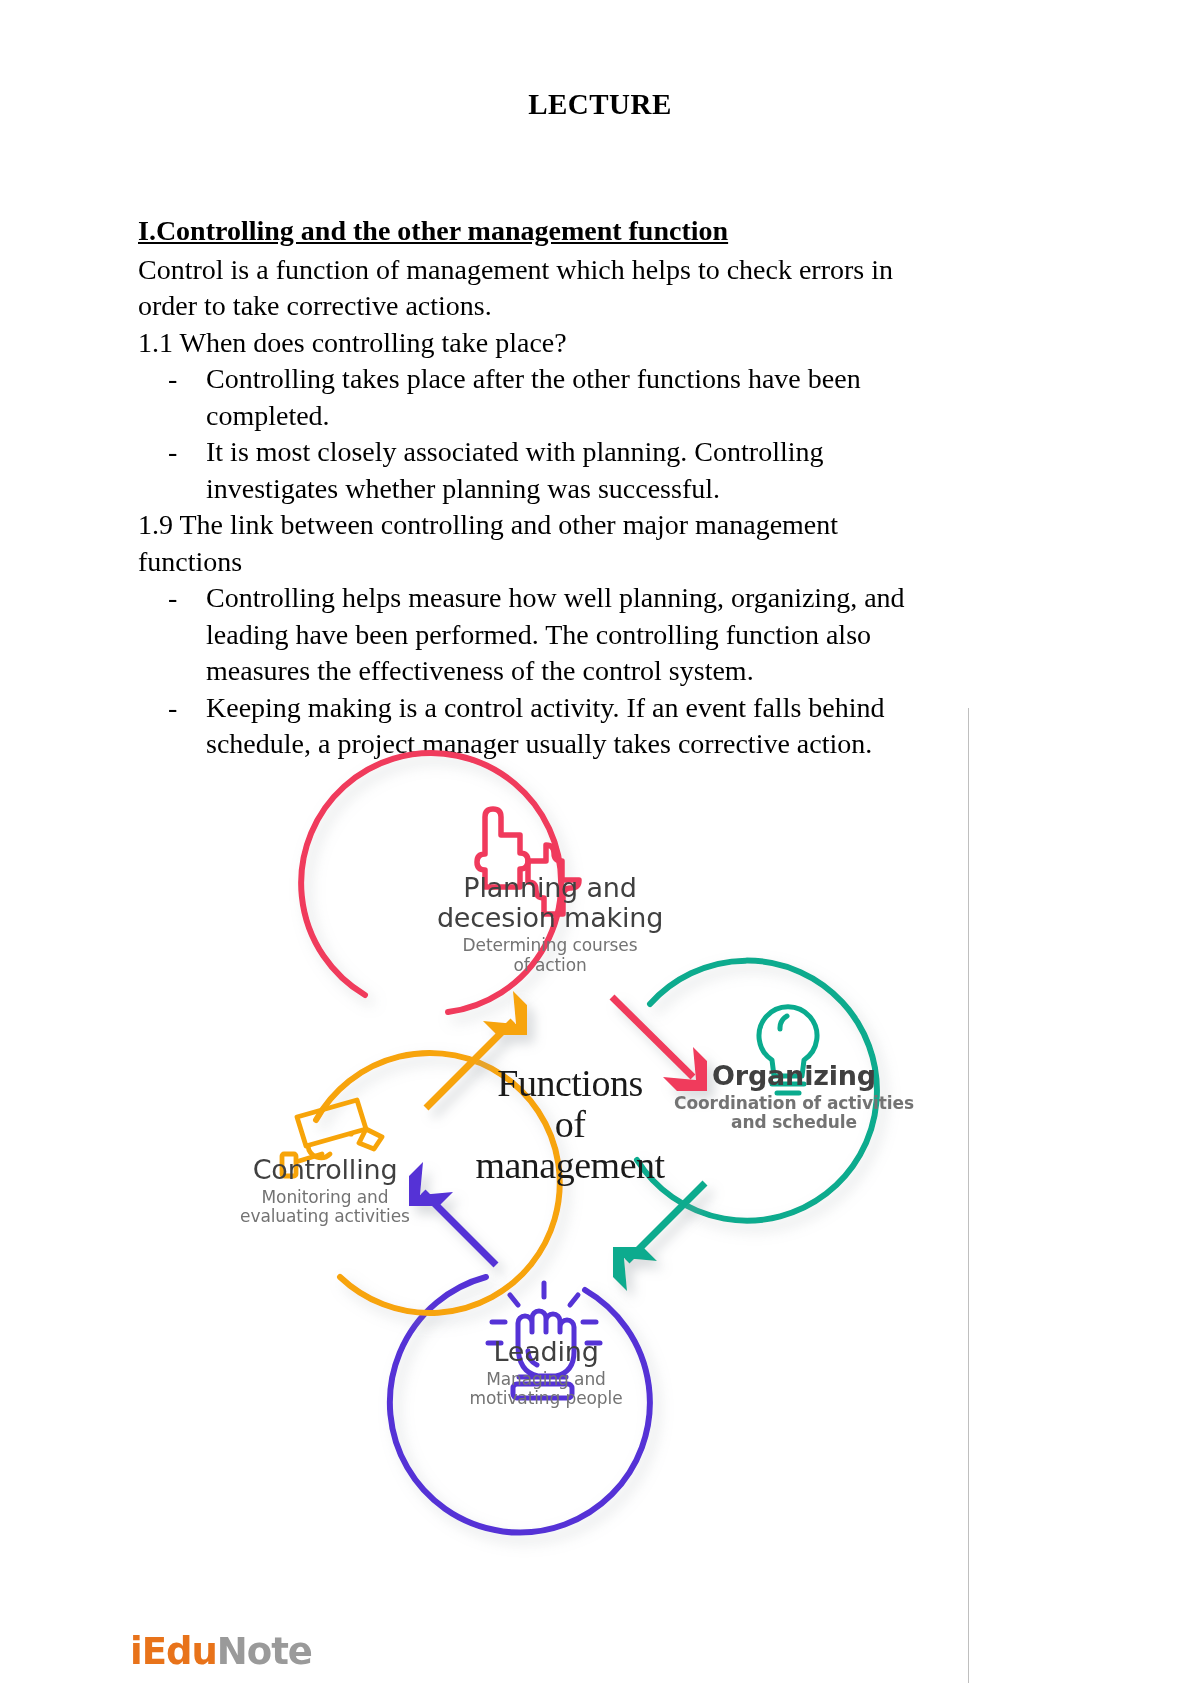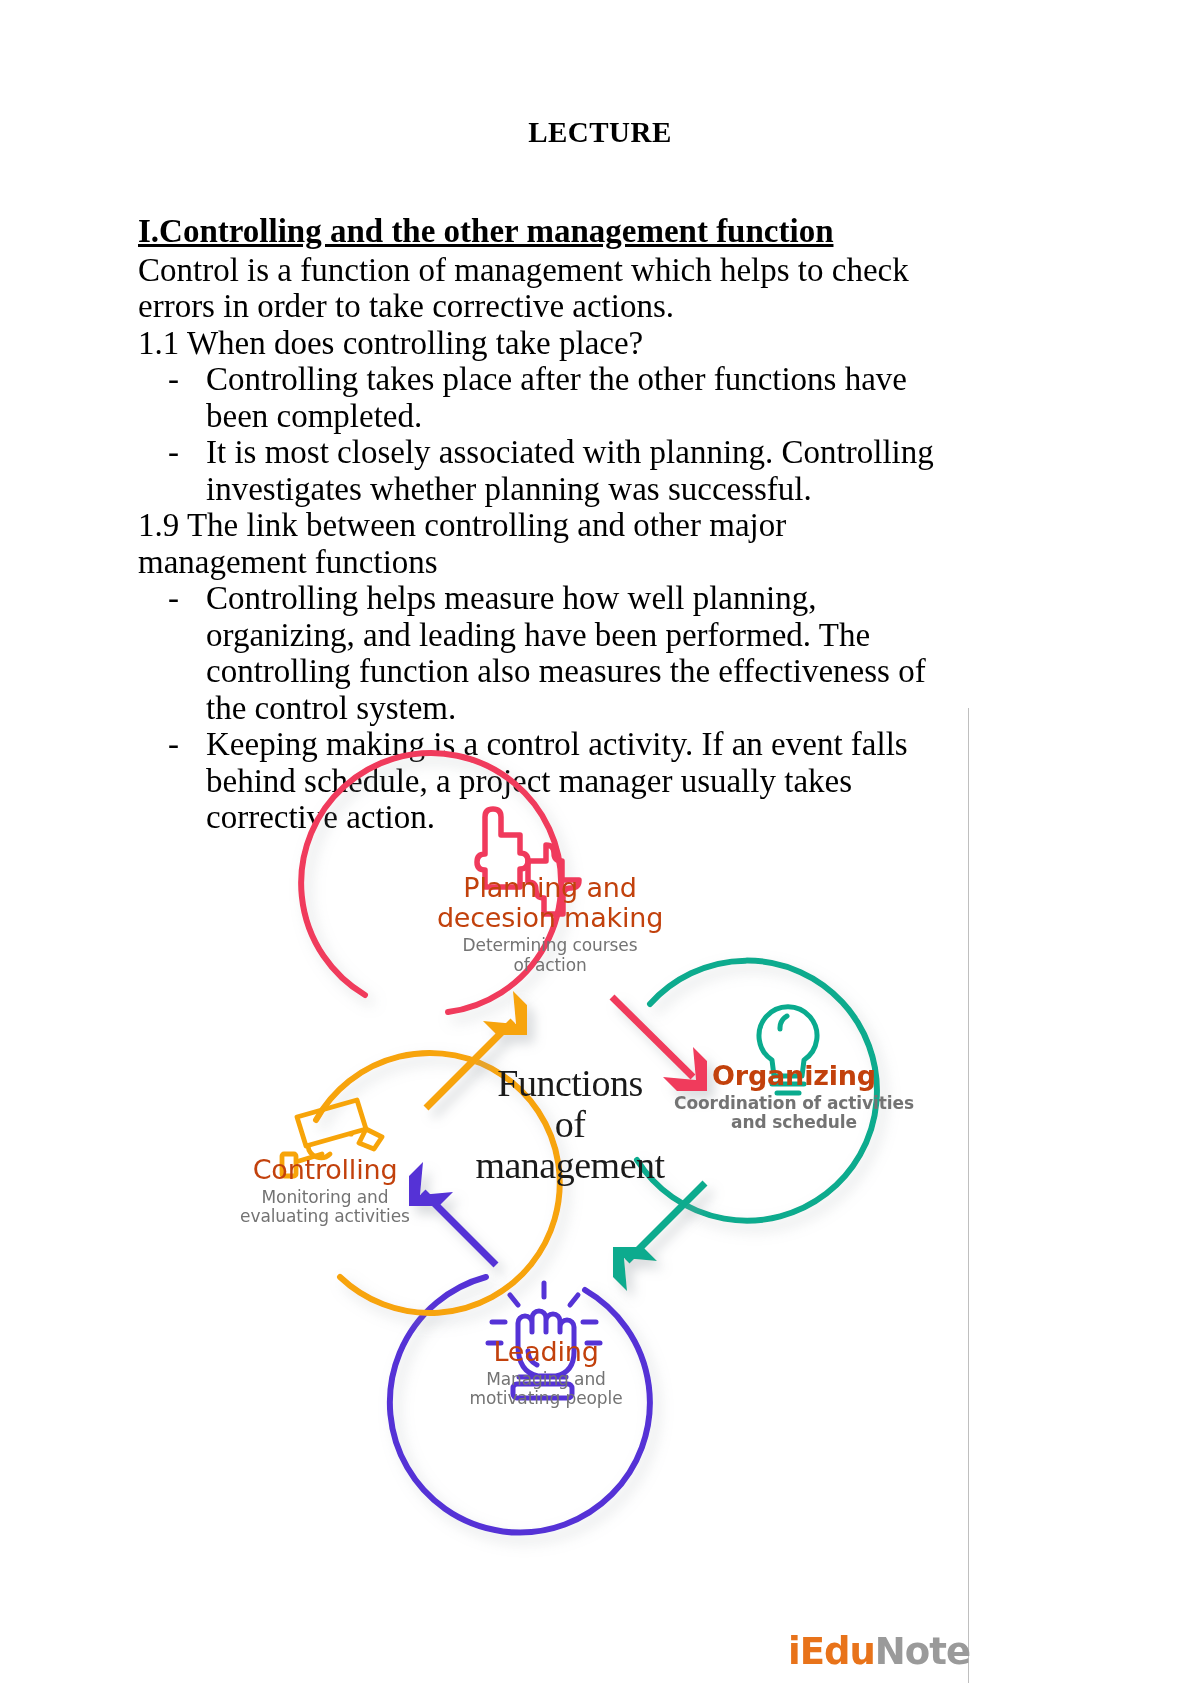--- a/index.html
+++ b/index.html
@@ -22,30 +22,30 @@
     background: #ffffff;
   }
 
   
   .doc-title {
     text-align: center;
     font-size: 29px;
     font-weight: bold;
     letter-spacing: 0.5px;
     margin: 0;
-    padding-top: 116px;
+    padding-top: 88px;
     font-family: "Liberation Serif", "DejaVu Serif", serif;
   }
 
   .body-text {
     position: absolute;
     left: 138px;
     top: 213px;
     width: 805px;
-    font-size: 33px;
+    font-size: 28px;
     line-height: 36.5px;
   }
 
   .heading-1 {
     font-weight: bold;
     text-decoration: underline;
     display: inline-block;
     margin: 0 0 2px 0;
   }
 
@@ -95,21 +95,21 @@
     position: absolute;
     text-align: center;
     font-family: "DejaVu Sans", "Liberation Sans", sans-serif;
     color: #2b2b2b;
     line-height: 1.12;
     pointer-events: none;
   }
   .lbl .t {
     display: block;
     font-size: 27px;
-    color: #c2410c;
+    color: #404040;
     letter-spacing: -0.2px;
   }
   .lbl .s {
     display: block;
     font-size: 17px;
     color: #737373;
     margin-top: 3px;
     letter-spacing: -0.1px;
   }
 
@@ -121,21 +121,21 @@
     line-height: 1.08;
     color: #1a1a1a;
     letter-spacing: -0.5px;
   }
 
   .logo {
     position: absolute;
     left: 0;
     top: 925px;
     width: 840px;
-    text-align: right;
+    text-align: left;
     font-family: "DejaVu Sans", "Liberation Sans", sans-serif;
     font-size: 37px;
     font-weight: bold;
     letter-spacing: -1px;
   }
   .logo .o { color: #e8731a; }
   .logo .g { color: #9a9a9a; }
 </style>
 </head>
 <body>

